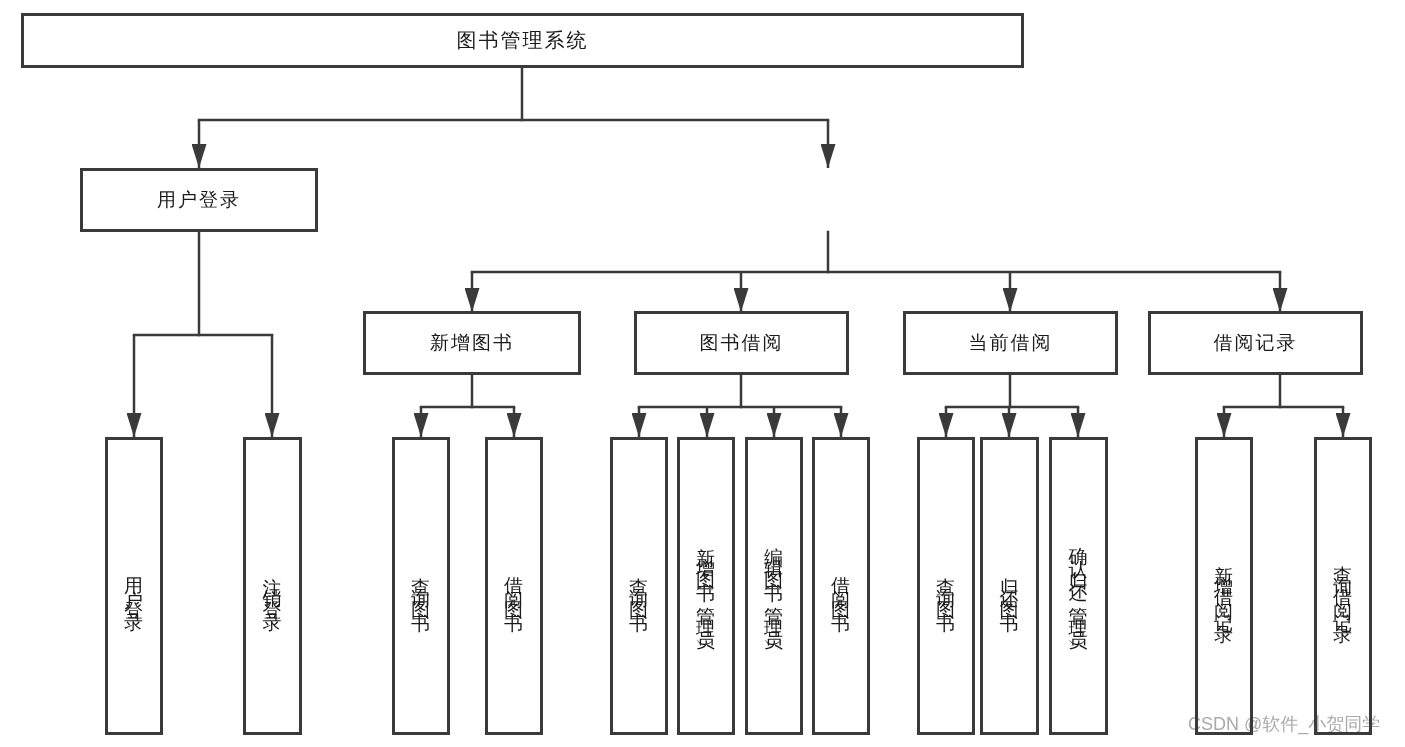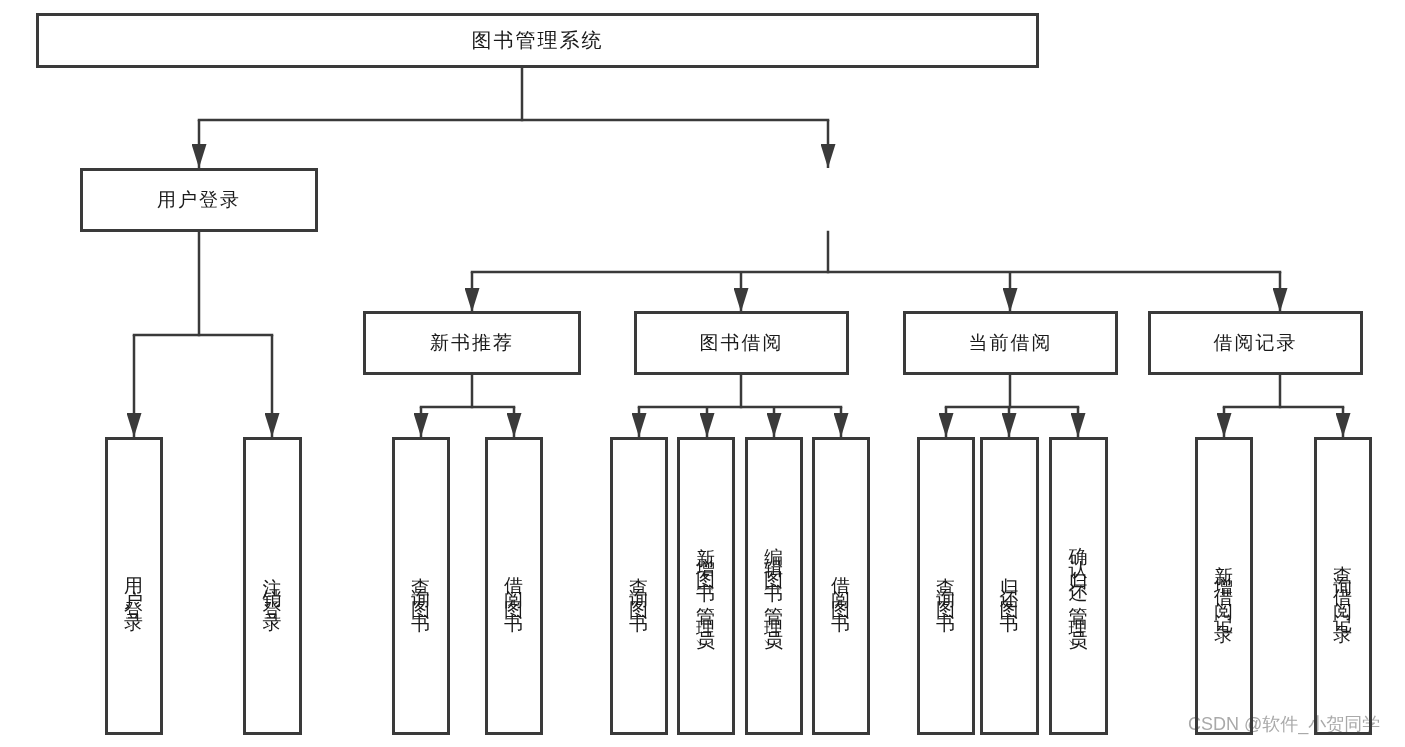--- a/index.html
+++ b/index.html
@@ -96,30 +96,30 @@
     <path class="ar" d="M1078,407 V437"></path>
 
     <path class="ln" d="M1280,375 V407"></path>
     <path class="ln" d="M1224,407 H1343"></path>
     <path class="ar" d="M1224,407 V437"></path>
     <path class="ar" d="M1343,407 V437"></path>
   </svg>
 
   <div class="wm">CSDN @软件_小贺同学</div>
 
-  <div class="node hnode root-node" style="left:21px;top:13px;width:1003px;height:55px;margin-left:15px;">
+  <div class="node hnode root-node" style="left:21px;top:13px;width:1003px;height:55px;">
     <span>图书管理系统</span>
   </div>
 
   <div class="node hnode" style="left:80px;top:168px;width:238px;height:64px;">
     <span>用户登录</span>
   </div>
 
   <div class="node hnode" style="left:363px;top:311px;width:218px;height:64px;">
-    <span>新书推荐</span>
+    <span>新增图书</span>
   </div>
   <div class="node hnode" style="left:634px;top:311px;width:215px;height:64px;">
     <span>图书借阅</span>
   </div>
   <div class="node hnode" style="left:903px;top:311px;width:215px;height:64px;">
     <span>当前借阅</span>
   </div>
   <div class="node hnode" style="left:1148px;top:311px;width:215px;height:64px;">
     <span>借阅记录</span>
   </div>

